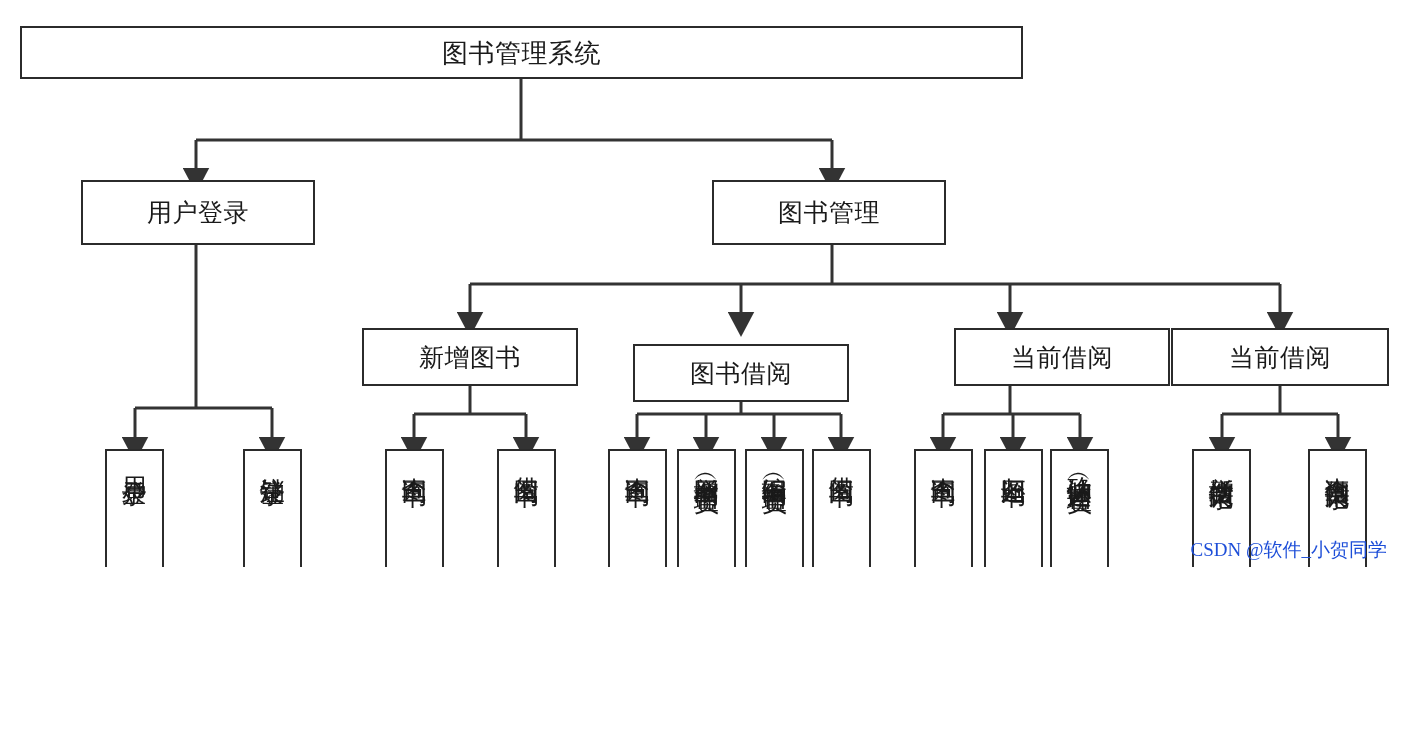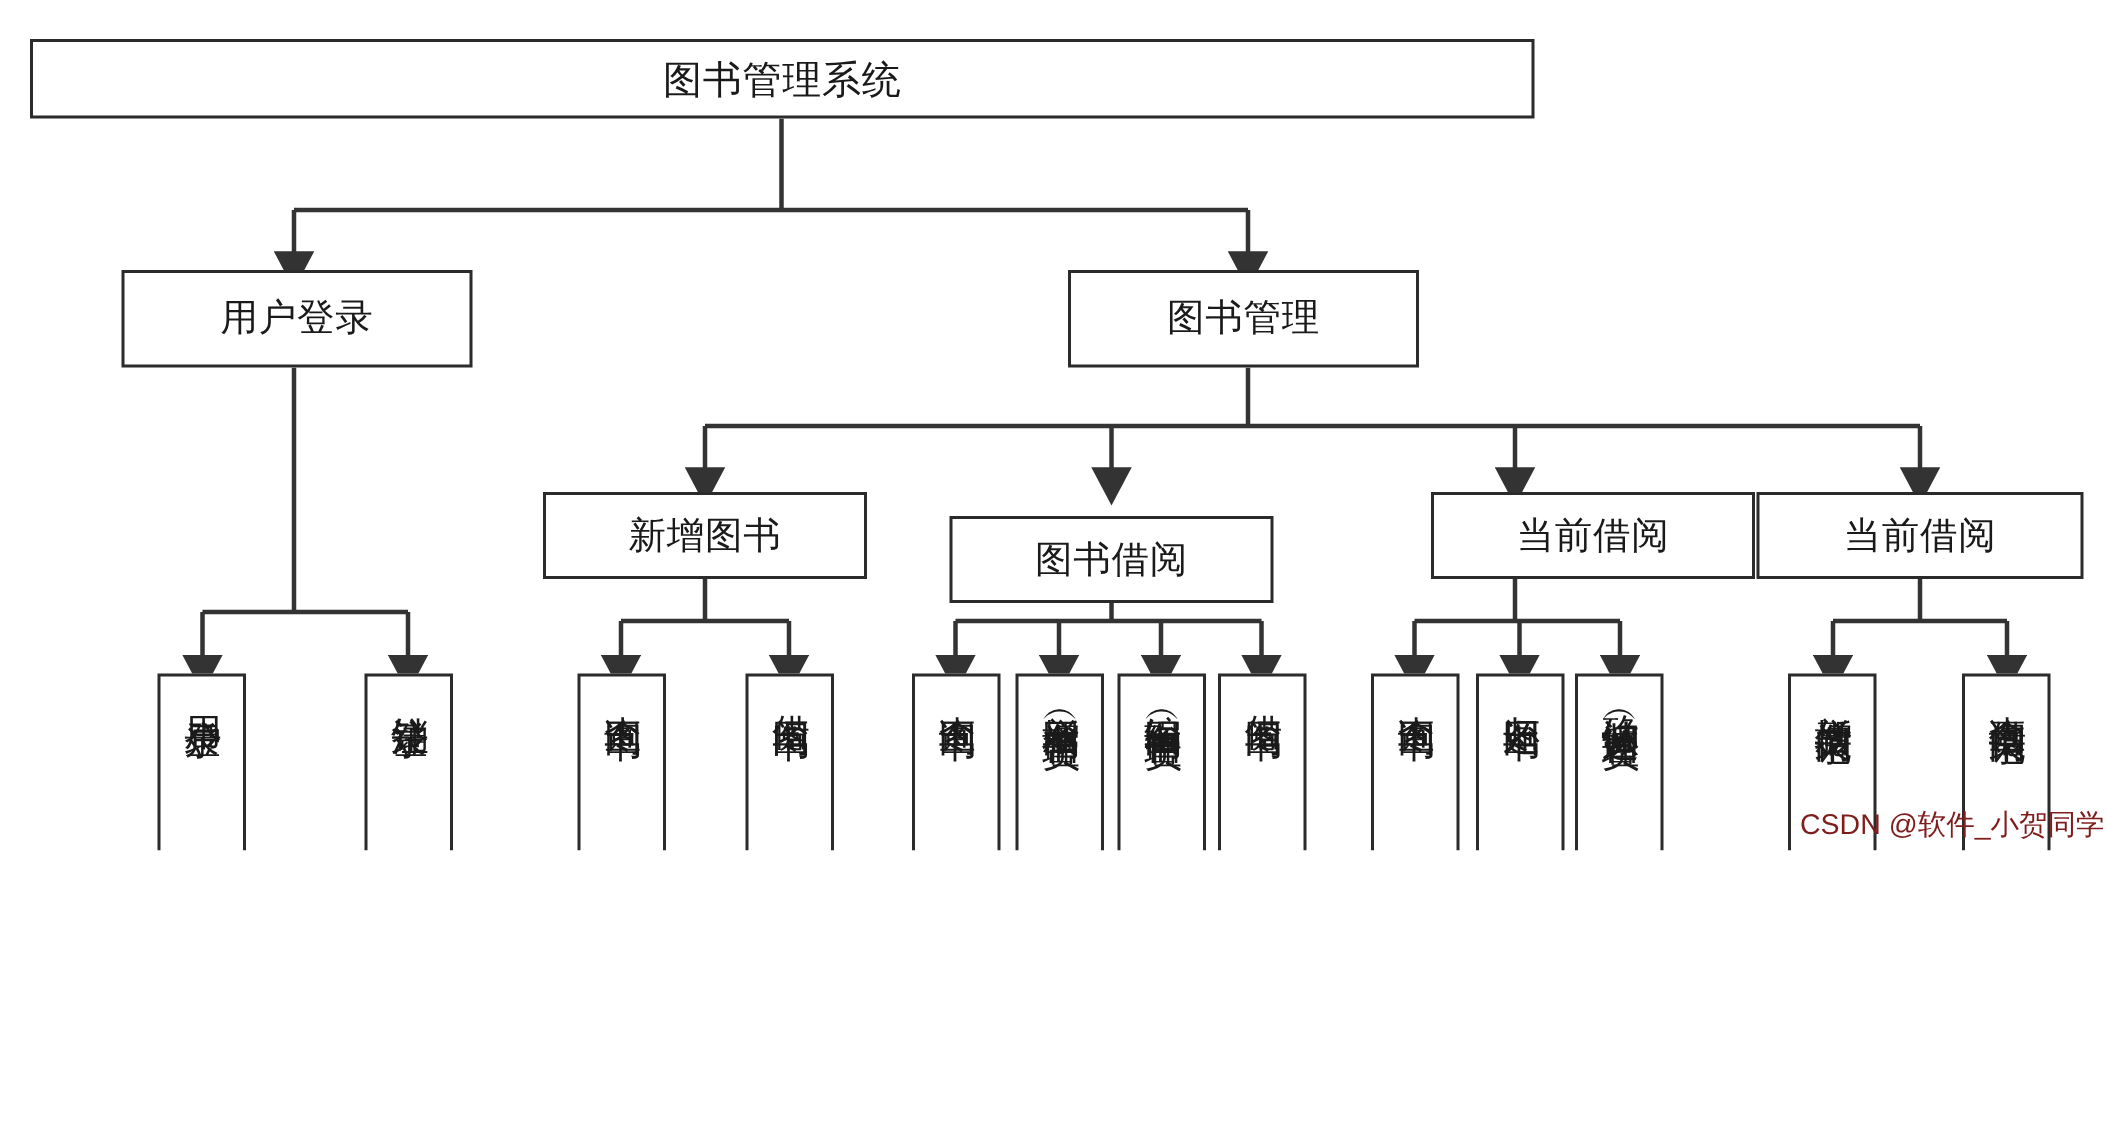--- a/index.html
+++ b/index.html
@@ -56,27 +56,27 @@
   .node.v .lbl {
     writing-mode: vertical-rl;
     text-orientation: upright;
     font-size: 25px;
     line-height: 1.06;
     letter-spacing: 2px;
     white-space: nowrap;
   }
   .watermark {
     position: absolute;
-    right: 2px;
+    right: 18px;
     bottom: 4px;
     font-size: 19px;
-    color: #7f1d1d;
+    color: #1d4ed8;
     z-index: 5;
     white-space: nowrap;
-    font-family: Liberation Sans, sans-serif;
+    font-family: Liberation Serif, serif;
   }
 </style>
 </head>
 <body>
 
 <div id="canvas">
 
   <svg id="edges" viewBox="0 0 1405 747">
     <defs>
       <marker id="arrow" markerWidth="9" markerHeight="9" refX="1.5" refY="4.5" orient="auto" markerUnits="strokeWidth">

